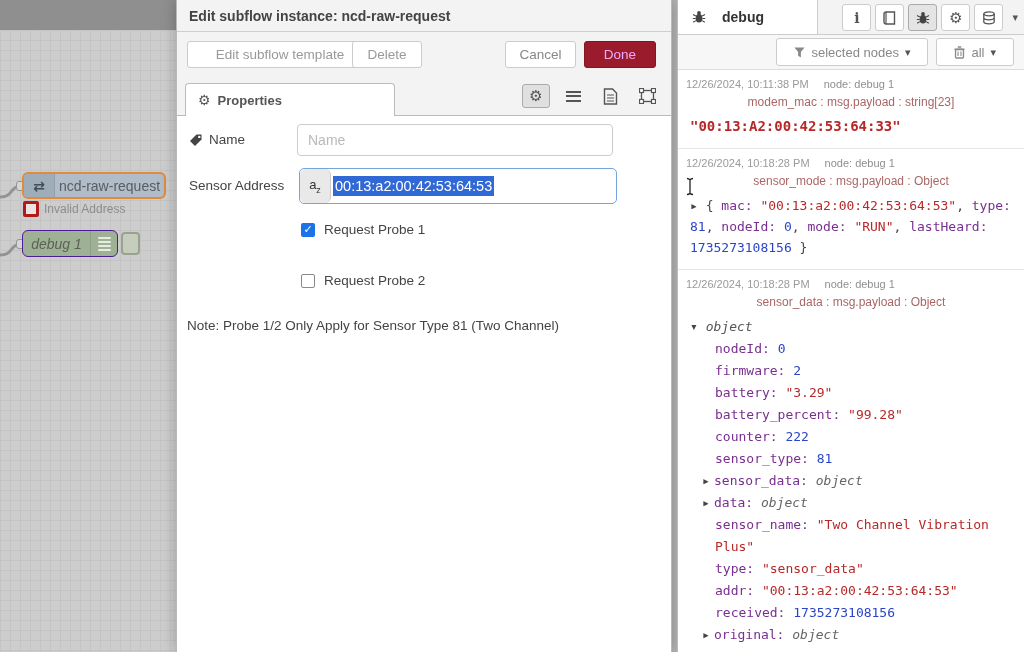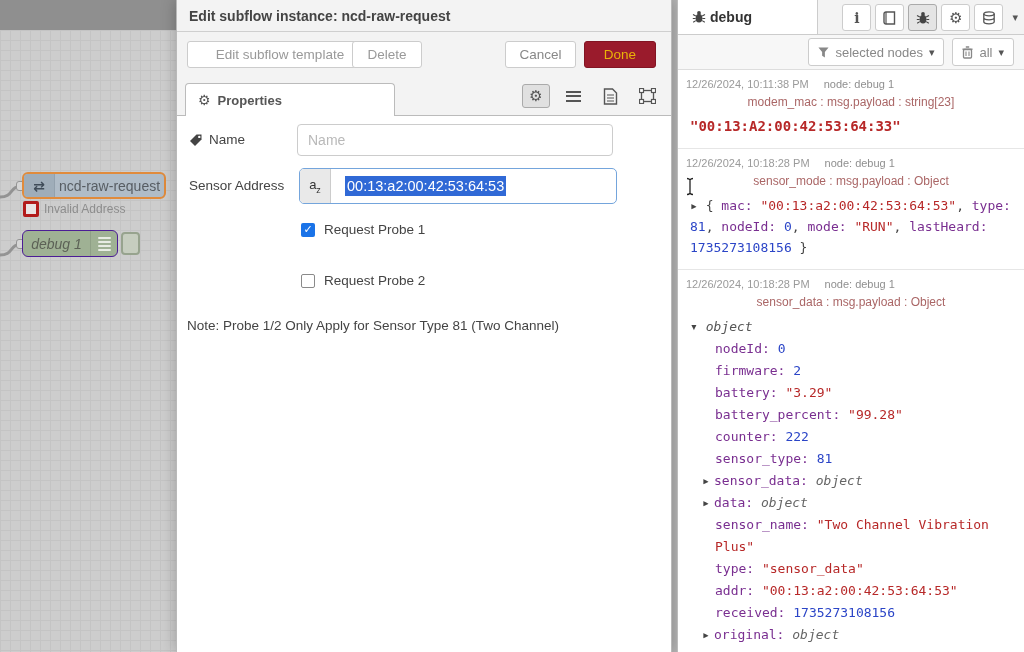--- a/index.html
+++ b/index.html
@@ -34,61 +34,61 @@
 
   
   #dialog{position:absolute;left:176px;top:0;width:496px;height:652px;background:#fff;border-left:1px solid #b9b9b9;border-right:1px solid #b9b9b9;box-shadow:0 0 14px rgba(0,0,0,.25);box-sizing:border-box;}
   .tray-header{position:absolute;left:0;top:0;right:0;height:32px;background:#f3f3f3;border-bottom:1px solid #cfcfcf;display:flex;align-items:center;padding-left:12px;box-sizing:border-box;}
   .tray-title{font-size:14px;font-weight:bold;color:#444;}
   .tray-toolbar{position:absolute;left:0;top:32px;right:0;height:45px;background:#f3f3f3;}
   .btn{display:inline-flex;align-items:center;justify-content:center;height:27px;padding:0 12px;background:#fff;border:1px solid #ccc;border-radius:3px;font-size:13.5px;color:#999;box-sizing:border-box;cursor:pointer;}
   .btn-template{position:absolute;left:10px;top:9px;width:186px;}
   .btn-delete{position:absolute;left:175px;top:9px;width:70px;}
   .btn-cancel{position:absolute;right:95px;top:9px;width:71px;color:#888;}
-  .btn-done{position:absolute;right:15px;top:9px;width:72px;background:#9a1b2c;border-color:#821423;color:#eab308;}
+  .btn-done{position:absolute;right:15px;top:9px;width:72px;background:#9a1b2c;border-color:#821423;color:#f0abfc;}
   .tab-bar{position:absolute;left:0;top:77px;right:0;height:39px;background:#f3f3f3;border-bottom:1px solid #bbb;box-sizing:border-box;}
   .props-tab{position:absolute;left:8px;bottom:-1px;width:210px;height:33px;background:#fff;border:1px solid #bbb;border-bottom:none;border-radius:4px 4px 0 0;display:flex;align-items:center;gap:7px;padding-left:12px;box-sizing:border-box;z-index:2;}
   .props-tab .gear-glyph{font-size:14px;color:#555;}
   .props-tab .tab-label{font-size:13px;font-weight:bold;color:#555;}
   .tab-tools{position:absolute;right:10px;top:7px;display:flex;align-items:center;gap:9px;}
   .tool-btn{width:28px;height:24px;display:flex;align-items:center;justify-content:center;border-radius:3px;color:#555;cursor:pointer;}
   .tool-btn.pressed{background:#e0e0e0;border:1px solid #aaa;box-sizing:border-box;}
   .tool-btn .gear-glyph{font-size:15px;}
   .hbars{display:inline-block;width:15px;}
   .hbars i{display:block;height:2px;background:#555;margin:2.5px 0;}
 
   .form-area{position:absolute;left:0;top:116px;right:0;bottom:0;background:#fff;}
   .form-label{position:absolute;font-size:13.5px;color:#444;display:flex;align-items:center;gap:6px;}
   .name-input{position:absolute;left:120px;top:8px;width:316px;height:32px;border:1px solid #ccc;border-radius:4px;box-sizing:border-box;font-size:14px;color:#333;padding:0 10px;font-family:"Liberation Sans","DejaVu Sans",sans-serif;}
   .name-input::placeholder{color:#b9b9b9;}
   .addr-group{position:absolute;left:122px;top:52px;width:318px;height:36px;border:1px solid #74a5dc;border-radius:5px;box-sizing:border-box;display:flex;align-items:stretch;overflow:hidden;background:#fff;}
-  .addr-prefix{width:30px;background:#e9e9e9;border-right:1px solid #ccc;display:flex;align-items:center;justify-content:center;font-size:13px;color:#333;}
+  .addr-prefix{width:30px;background:#e9e9e9;border-right:1px solid #ccc;display:flex;align-items:center;justify-content:center;font-size:13px;color:#333;border-radius:6px;}
   .addr-prefix sub{font-size:9px;}
   .addr-value-wrap{flex:1;display:flex;align-items:center;padding-left:2px;}
-  .addr-selection{background:#3069d6;color:#fff;font-size:14.5px;padding:2px 2px;margin-left:12px;}
+  .addr-selection{background:#3069d6;color:#fff;font-size:14.5px;padding:2px 2px;}
   .checkbox-row{position:absolute;display:flex;align-items:center;gap:9px;}
   .cb{width:14px;height:14px;border-radius:2px;box-sizing:border-box;display:flex;align-items:center;justify-content:center;cursor:pointer;}
   .cb.checked{background:#1a73e8;color:#fff;font-size:11px;font-weight:bold;}
   .cb.unchecked{background:#fff;border:1.5px solid #8a8a8a;}
   .cb-label{font-size:13.5px;color:#444;}
   .note-text{position:absolute;left:10px;top:202px;font-size:13.5px;color:#444;}
   .ibeam{position:absolute;left:508px;top:177px;z-index:5;}
 
   
   #sidebar{position:absolute;left:677px;top:0;width:347px;height:652px;background:#fff;border-left:1px solid #bbb;box-sizing:border-box;}
   .sb-tabbar{position:absolute;left:0;top:0;right:0;height:35px;background:#f3f3f3;border-bottom:1px solid #ccc;box-sizing:border-box;}
-  .sb-tab{position:absolute;left:0;top:0;width:140px;height:34px;background:#fff;border-right:1px solid #ccc;display:flex;align-items:center;gap:4px;padding-left:14px;box-sizing:border-box;}
+  .sb-tab{position:absolute;left:0;top:0;width:140px;height:34px;background:#fff;border-right:1px solid #ccc;display:flex;align-items:center;gap:16px;padding-left:14px;box-sizing:border-box;}
   .sb-tab .tab-label{font-size:14px;font-weight:bold;color:#333;}
   .sb-tools{position:absolute;right:6px;top:4px;display:flex;align-items:center;gap:4px;}
   .sq-btn{width:29px;height:27px;background:#fff;border:1px solid #ccc;border-radius:3px;display:flex;align-items:center;justify-content:center;color:#555;box-sizing:border-box;cursor:pointer;}
   .sq-btn.pressed{background:#e4e4e4;border-color:#aaa;}
   .sq-btn .i-glyph{font-family:"DejaVu Serif",serif;font-weight:bold;font-size:14px;}
   .caret{font-size:11px;color:#555;}
   .sb-toolbar{position:absolute;left:0;top:35px;right:0;height:35px;background:#f7f7f7;border-bottom:1px solid #ddd;box-sizing:border-box;display:flex;align-items:center;justify-content:flex-end;gap:8px;padding-right:10px;}
-  .sb-filter-btn,.sb-clear-btn{display:flex;align-items:center;gap:6px;height:26px;background:#fff;border:1px solid #ccc;border-radius:3px;padding:0 9px;font-size:13px;color:#888;cursor:pointer;}
+  .sb-filter-btn,.sb-clear-btn{display:flex;align-items:center;gap:6px;height:26px;background:#fff;border:1px solid #ccc;border-radius:3px;padding:0 17px;font-size:13px;color:#888;cursor:pointer;}
 
   #debug-messages{position:absolute;left:0;top:70px;right:0;bottom:0;overflow:hidden;background:#fff;}
   .msg{padding:8px 8px 9px 8px;border-bottom:1px solid #e6e6e6;}
   .meta{display:flex;align-items:baseline;gap:15px;margin-bottom:5px;}
   .ts{font-size:11px;color:#9a9a9a;}
   .nd{font-size:11px;color:#8f8f8f;}
   .path{font-size:12px;color:#a66;margin-bottom:4px;text-align:center;}
   .mono,.body{font-family:"DejaVu Sans Mono",monospace;font-size:13px;line-height:21px;color:#444;}
   .body{padding:3px 0 2px 4px;word-wrap:break-word;}
   .tok.key,.key{color:#792e90;}

